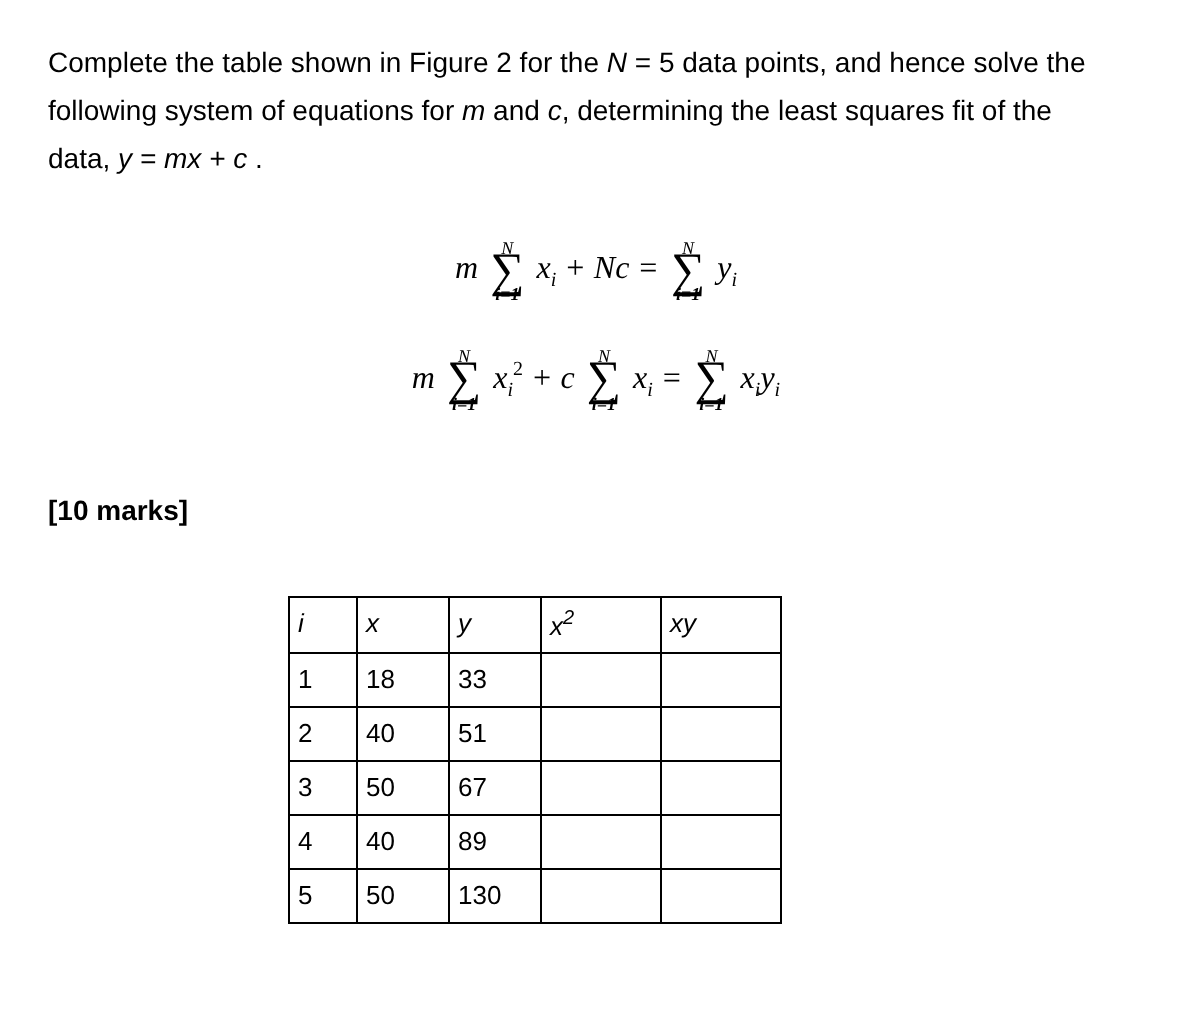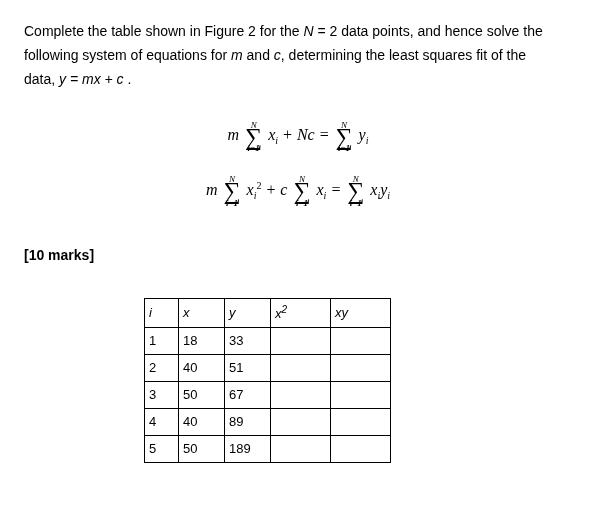--- a/index.html
+++ b/index.html
@@ -73,21 +73,21 @@
   .col-x  { width: 46px; text-align: right; }
   .col-y  { width: 46px; text-align: right; }
   .col-x2 { width: 60px; }
   .col-xy { width: 60px; }
   th.col-x, th.col-y { text-align: left; }
 </style>
 </head>
 <body>
 
 <div class="prompt-text">
-  <span>Complete the table shown in Figure 2 for the </span><span class="italic">N</span><span> = 2 data points, and hence solve the</span><br>
+  <span>Complete the table shown in Figure 2 for the </span><span class="italic">N</span><span> = 5 data points, and hence solve the</span><br>
   <span>following system of equations for </span><span class="italic">m</span><span> and </span><span class="italic">c</span><span>, determining the least squares fit of the</span><br>
   <span>data,  </span><span class="italic">y = mx + c</span><span> .</span>
 </div>
 
 <div class="eq-block">
   <span class="eq-line">
     <span>m</span>
     <span class="sum">
       <span class="top">N</span>
       <span class="sigma">∑</span>
@@ -168,18 +168,18 @@
   <tr>
     <td class="col-i">4</td>
     <td class="col-x">40</td>
     <td class="col-y">89</td>
     <td class="col-x2"></td>
     <td class="col-xy"></td>
   </tr>
   <tr>
     <td class="col-i">5</td>
     <td class="col-x">50</td>
-    <td class="col-y">189</td>
+    <td class="col-y">130</td>
     <td class="col-x2"></td>
     <td class="col-xy"></td>
   </tr>
 </tbody>
   </table>
 
 </body></html>

